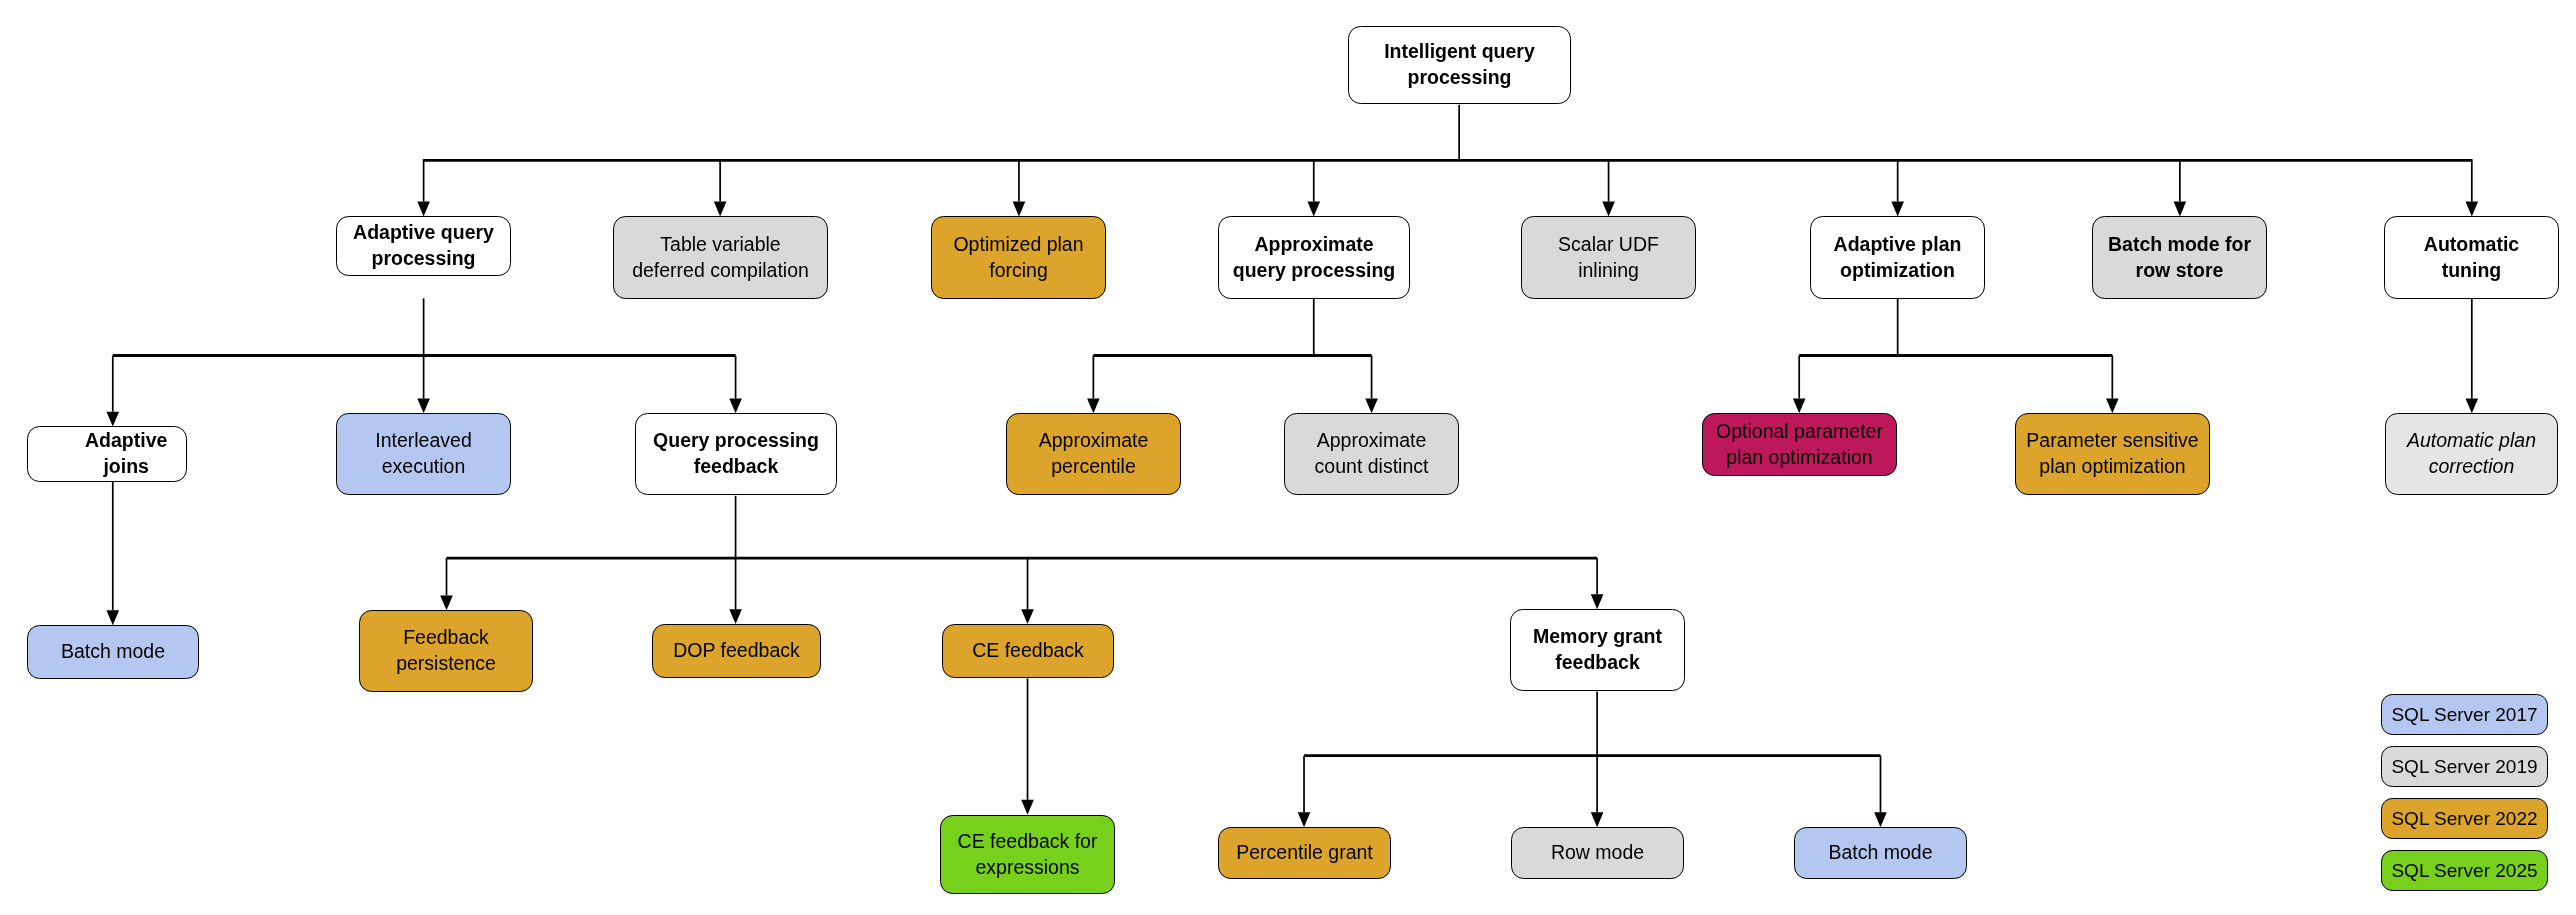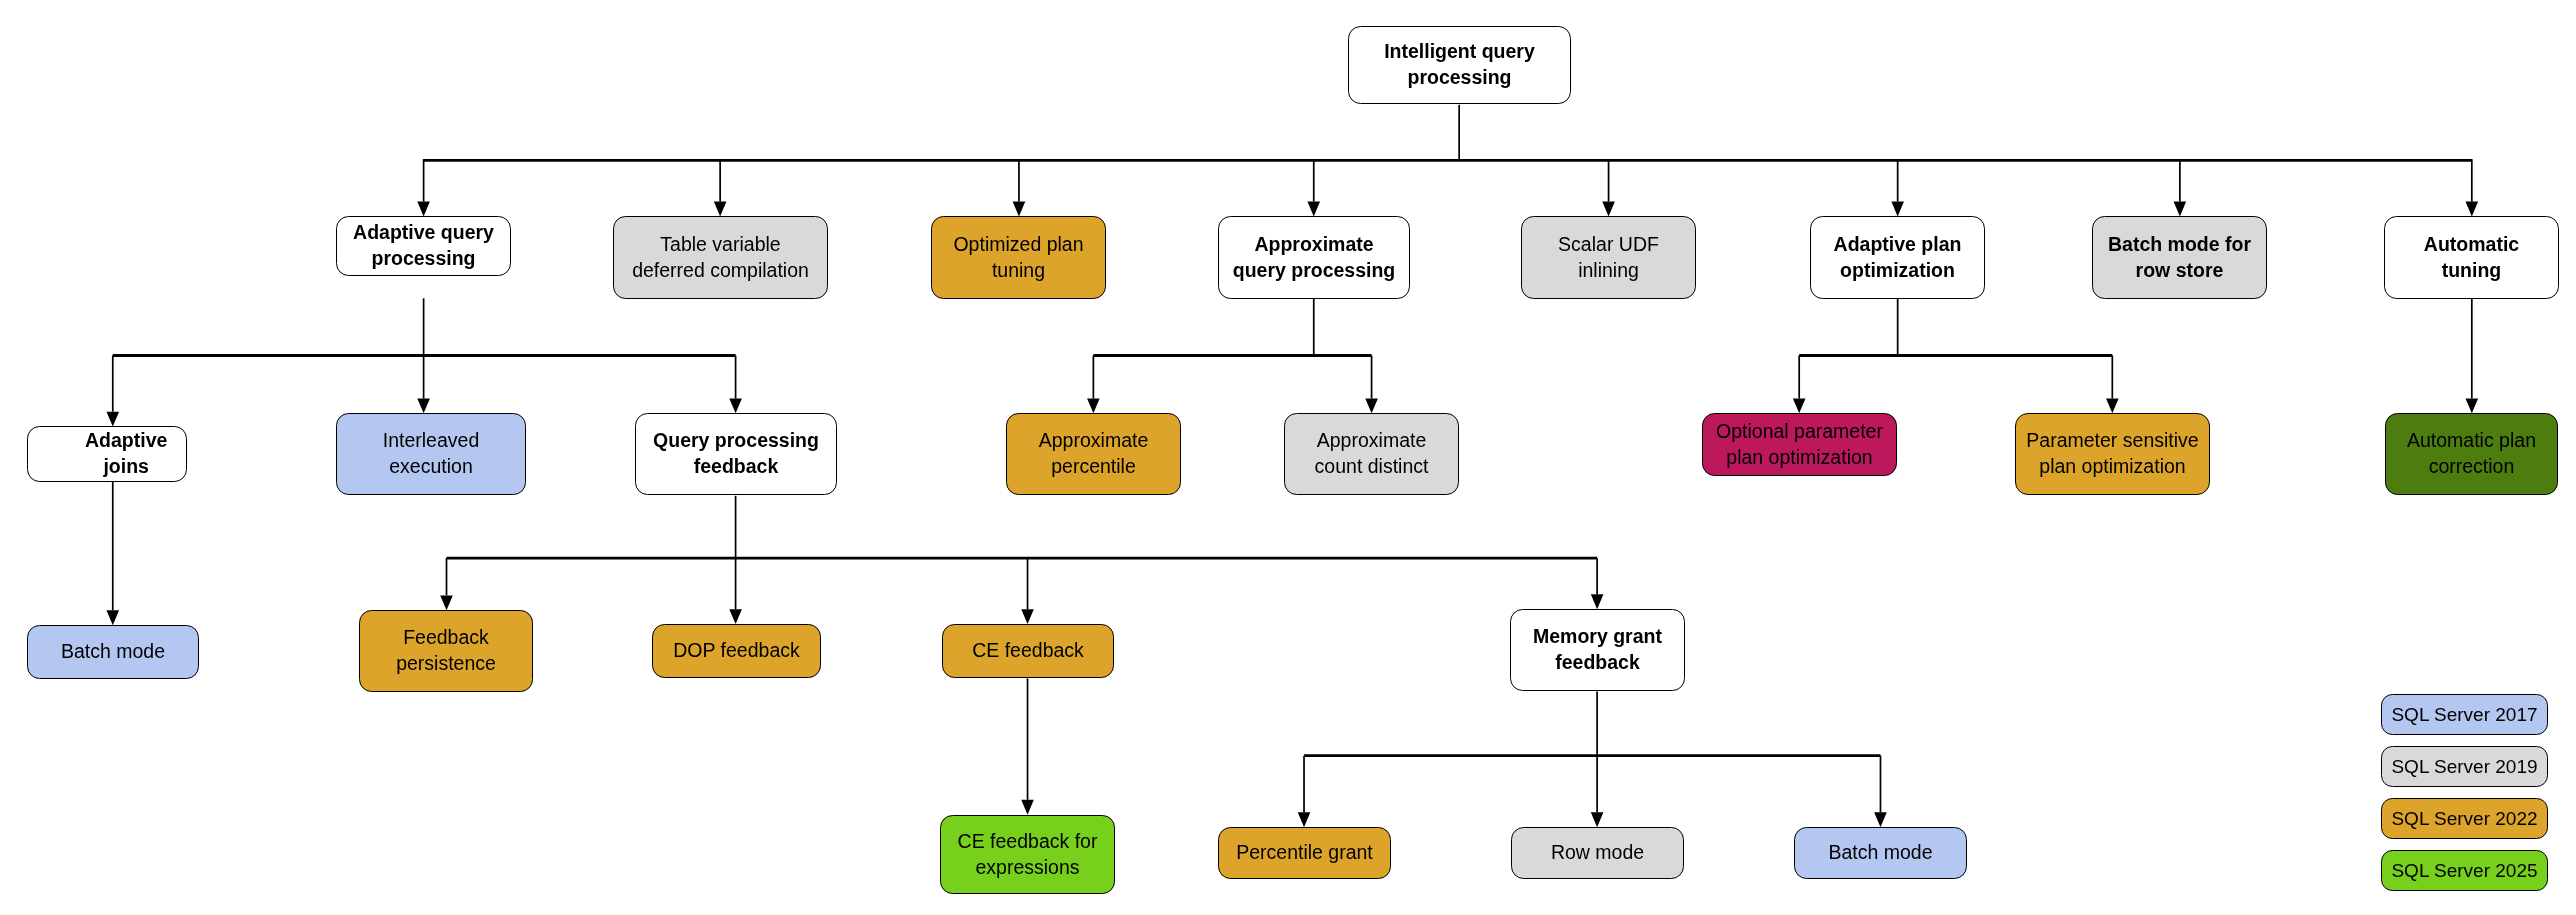--- a/index.html
+++ b/index.html
@@ -102,46 +102,46 @@
   </svg>
 
   <div class="node bold" style="left: 1348px; top: 26px; width: 223px; height: 78px; background: rgb(255, 255, 255);">Intelligent query
 processing</div>
 
   <div class="node bold" style="left: 336px; top: 216px; width: 175px; height: 60px; background: rgb(255, 255, 255);">Adaptive query
 processing</div>
   <div class="node" style="left: 613px; top: 216px; width: 215px; height: 83px; background: rgb(217, 217, 217);">Table variable
 deferred compilation</div>
   <div class="node" style="left: 931px; top: 216px; width: 175px; height: 83px; background: rgb(220, 164, 42);">Optimized plan
-tuning</div>
+forcing</div>
   <div class="node bold" style="left: 1218px; top: 216px; width: 192px; height: 83px; background: rgb(255, 255, 255);">Approximate
 query processing</div>
   <div class="node" style="left: 1521px; top: 216px; width: 175px; height: 83px; background: rgb(217, 217, 217);">Scalar UDF
 inlining</div>
   <div class="node bold" style="left: 1810px; top: 216px; width: 175px; height: 83px; background: rgb(255, 255, 255);">Adaptive plan
 optimization</div>
   <div class="node" style="left: 2092px; top: 216px; width: 175px; height: 83px; background: rgb(217, 217, 217); font-weight: bold;">Batch mode for
 row store</div>
   <div class="node bold" style="left: 2384px; top: 216px; width: 175px; height: 83px; background: rgb(255, 255, 255);">Automatic
 tuning</div>
 
   <div class="node bold" style="left: 27px; top: 426px; width: 160px; height: 56px; background: rgb(255, 255, 255); padding-left: 44px;">Adaptive joins</div>
-  <div class="node" style="left: 336px; top: 413px; width: 190px; height: 82px; background: rgb(180, 199, 241);">Interleaved
+  <div class="node" style="left: 336px; top: 413px; width: 175px; height: 82px; background: rgb(180, 199, 241);">Interleaved
 execution</div>
   <div class="node bold" style="left: 635px; top: 413px; width: 202px; height: 82px; background: rgb(255, 255, 255);">Query processing
 feedback</div>
   <div class="node" style="left: 1006px; top: 413px; width: 175px; height: 82px; background: rgb(220, 164, 42);">Approximate
 percentile</div>
   <div class="node" style="left: 1284px; top: 413px; width: 175px; height: 82px; background: rgb(217, 217, 217);">Approximate
 count distinct</div>
   <div class="node" style="left: 1702px; top: 413px; width: 195px; height: 63px; background: #be185d;">Optional parameter
 plan optimization</div>
   <div class="node" style="left: 2015px; top: 413px; width: 195px; height: 82px; background: rgb(220, 164, 42); border-radius: 13px;">Parameter sensitive
 plan optimization</div>
-  <div class="node" style="left: 2385px; top: 413px; width: 173px; height: 82px; background: #4d7c0f;">Automatic plan
+  <div class="node" style="left: 2385px; top: 413px; width: 173px; height: 82px; background: #e5e5e5; font-style: italic;">Automatic plan
 correction</div>
 
   <div class="node" style="left: 27px; top: 625px; width: 172px; height: 54px; background: rgb(180, 199, 241);">Batch mode</div>
   <div class="node" style="left: 359px; top: 610px; width: 174px; height: 82px; background: rgb(220, 164, 42);">Feedback
 persistence</div>
   <div class="node" style="left: 652px; top: 624px; width: 169px; height: 54px; background: rgb(220, 164, 42); text-align: right;">DOP feedback</div>
   <div class="node" style="left: 942px; top: 624px; width: 172px; height: 54px; background: rgb(220, 164, 42);">CE feedback</div>
   <div class="node bold" style="left: 1510px; top: 609px; width: 175px; height: 82px; background: rgb(255, 255, 255);">Memory grant
 feedback</div>
 

